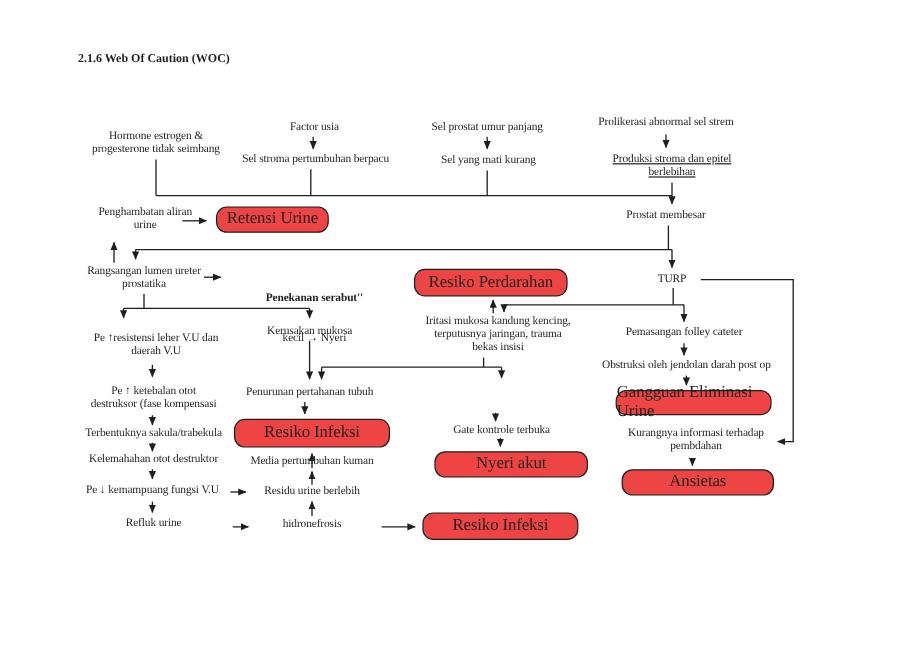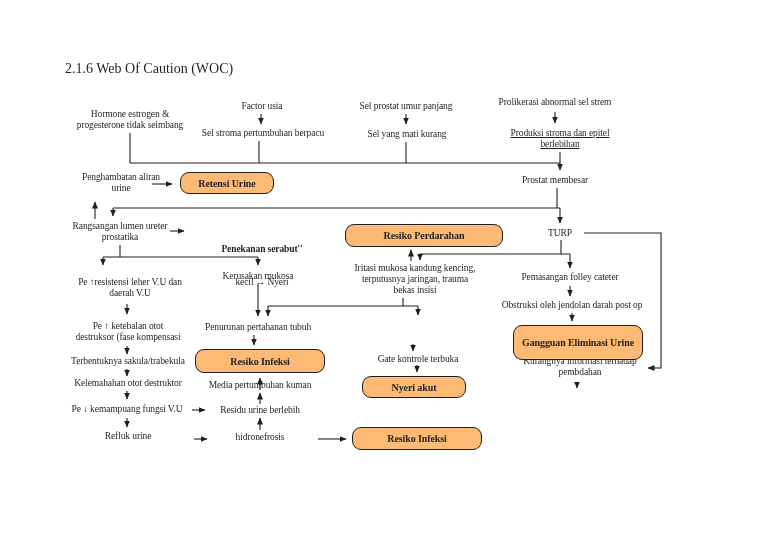--- a/index.html
+++ b/index.html
@@ -2,35 +2,35 @@
 <html><head>
 <meta charset="utf-8">
 <style>
   html,body { margin:0; padding:0; background:#ffffff; }
   .page {
     position:relative; width:768px; height:543px; background:#ffffff;
     font-family:"Liberation Serif","DejaVu Serif",serif; color:#1f1f1f;
     overflow:hidden;
   }
   .doc-title {
-    position:absolute; left:65px; top:61px;
-    font-weight:normal; font-size:14px; white-space:pre;
+    position:absolute; left:65px; top:44px;
+    font-weight:bold; font-size:10px; white-space:pre;
   }
   .node {
     position:absolute; transform:translateX(-50%);
     white-space:pre; text-align:center;
     font-size:9.5px; line-height:11px; letter-spacing:-0.1px;
   }
   .node .l1b { display:block; font-weight:bold; }
   .node .l2  { display:block; }
   .wbox {
     position:absolute; box-sizing:border-box;
-    border:1.2px solid #1f1f1f; border-radius:9px; background:#fdba74;
+    border:1.2px solid #1f1f1f; border-radius:9px; background:#ef4444;
     display:flex; align-items:center; justify-content:center;
-    font-weight:bold; font-size:10px; letter-spacing:-0.1px;
+    font-weight:normal; font-size:14px; letter-spacing:-0.1px;
   }
   svg.lines { position:absolute; left:0; top:0; }
   svg.lines path.ln { stroke:#1f1f1f; stroke-width:1.1; fill:none; }
   svg.lines .ah { fill:#1f1f1f; stroke:none; }
 </style>
 </head>
 <body>
 
 <div class="page">
 
@@ -134,19 +134,20 @@
   <div class="node" style="left:128px; top:378px;">Kelemahahan otot destruktor</div>
   <div class="node" style="left:127px; top:404px;">Pe ↓ kemampuang fungsi V.U</div>
   <div class="node" style="left:128px; top:431px;">Refluk urine</div>
   <div class="node" style="left:258px; top:322px;">Penurunan pertahanan tubuh</div>
   <div class="node" style="left:260px; top:380px;">Media pertumbuhan kuman</div>
   <div class="node" style="left:260px; top:405px;">Residu urine berlebih</div>
   <div class="node" style="left:260px; top:432px;">hidronefrosis</div>
   <div class="node" style="left:418px; top:354px;">Gate kontrole terbuka</div>
 
   <div class="wbox" style="left:180px; top:172px; width:94px; height:22px;">Retensi Urine</div>
-  <div class="wbox" style="left:345px; top:224px; width:158px; height:23px;">Resiko Perdarahan</div>
+  <div class="wbox" style="left:345px; top:224px; width:128px; height:23px;">Resiko Perdarahan</div>
   <div class="wbox" style="left:195px; top:349px; width:130px; height:24px;">Resiko Infeksi</div>
-  <div class="wbox" style="left:362px; top:376px; width:104px; height:22px;">Nyeri akut</div>
-  <div class="wbox" style="left:513px; top:325px; width:130px; height:35px;">Gangguan Eliminasi Urine</div>
+  <div class="wbox" style="left:362px; top:376px; width:128px; height:22px;">Nyeri akut</div>
+  <div class="wbox" style="left:513px; top:325px; width:130px; height:21px;">Gangguan Eliminasi Urine</div>
+  <div class="wbox" style="left:518px; top:391px; width:127px; height:22px;">Ansietas</div>
   <div class="wbox" style="left:352px; top:427px; width:130px; height:23px;">Resiko Infeksi</div>
 
 </div>
 
 </body></html>

